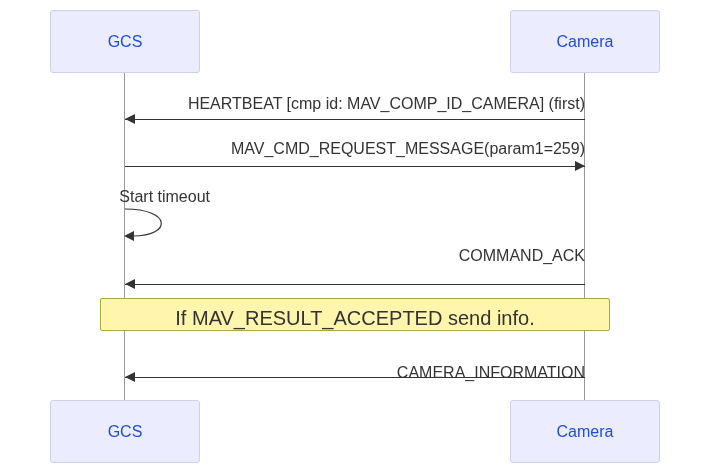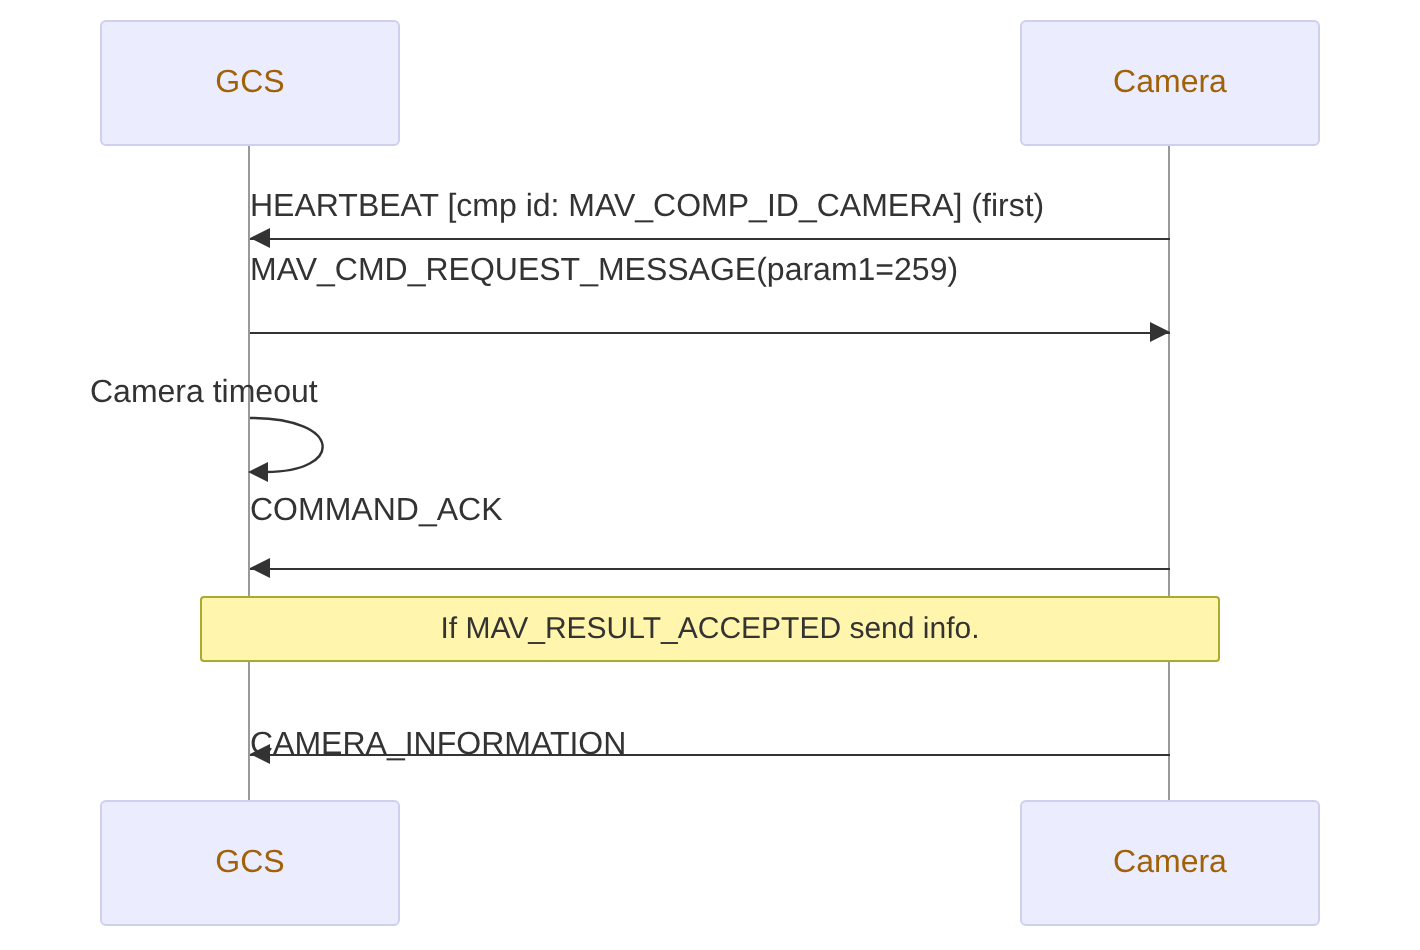--- a/index.html
+++ b/index.html
@@ -15,35 +15,35 @@
     position: absolute;
     width: 150px;
     height: 63px;
     background: var(--actor-fill, #ECECFF);
     border: 1px solid var(--actor-border, #CFCFEF);
     border-radius: 3px;
     display: flex;
     align-items: center;
     justify-content: center;
     font-size: 16px;
-    color: #a16207;
+    color: #1d4ed8;
     box-sizing: border-box;
   }
   .lifeline {
     position: absolute;
     top: 73px;
     height: 327px;
     width: 0;
     border-left: 1px solid var(--lifeline, #999999);
   }
   .msg-label {
     position: absolute;
     font-size: 16px;
     color: var(--line, #333333);
-    text-align: left;
+    text-align: right;
     line-height: 18px;
     white-space: nowrap;
   }
   .msg-line {
     position: absolute;
     height: 0;
     border-top: 1px solid var(--line, #333333);
   }
   .arrow-left {
     position: absolute;
@@ -67,23 +67,23 @@
   .note {
     position: absolute;
     left: 100px;
     top: 298px;
     width: 510px;
     height: 33px;
     background: var(--note-fill, #FFF5AD);
     border: 1px solid var(--note-border, #AAAA33);
     border-radius: 2px;
     display: flex;
-    align-items: center;
+    align-items: flex-end;
     justify-content: center;
-    font-size: 15px;
+    font-size: 20px;
     color: #333333;
     box-sizing: border-box;
   }
 </style>
 </head>
 <body>
 
 <div class="canvas">
 
   <div class="lifeline" style="left:124px"></div>
@@ -96,27 +96,27 @@
     <span>Camera</span>
   </div>
 
   <div>
     <div class="msg-label" style="left:125px; top:95px; width:460px">HEARTBEAT [cmp id: MAV_COMP_ID_CAMERA] (first)</div>
     <div class="msg-line" style="left:125px; top:119px; width:460px"></div>
     <div class="arrow-left" style="left:125px; top:114px"></div>
   </div>
 
   <div>
-    <div class="msg-label" style="left:125px; top:127px; width:460px">MAV_CMD_REQUEST_MESSAGE(param1=259)</div>
+    <div class="msg-label" style="left:125px; top:140px; width:460px">MAV_CMD_REQUEST_MESSAGE(param1=259)</div>
     <div class="msg-line" style="left:125px; top:166px; width:460px"></div>
     <div class="arrow-right" style="left:575px; top:161px"></div>
   </div>
 
   <div>
-    <div class="msg-label" style="left:45px; top:188px; width:165px">Camera timeout</div>
+    <div class="msg-label" style="left:45px; top:188px; width:165px">Start timeout</div>
     <svg class="self-loop" width="56" height="42" viewBox="0 0 56 42">
       <path d="M1,6 C48,6 48,33 9,33" fill="none" stroke="var(--line, #333333)" stroke-width="1.2"></path>
       <polygon points="10,28 0,33 10,38" fill="var(--line, #333333)"></polygon>
     </svg>
   </div>
 
   <div>
     <div class="msg-label" style="left:125px; top:247px; width:460px">COMMAND_ACK</div>
     <div class="msg-line" style="left:125px; top:284px; width:460px"></div>
     <div class="arrow-left" style="left:125px; top:279px"></div>

